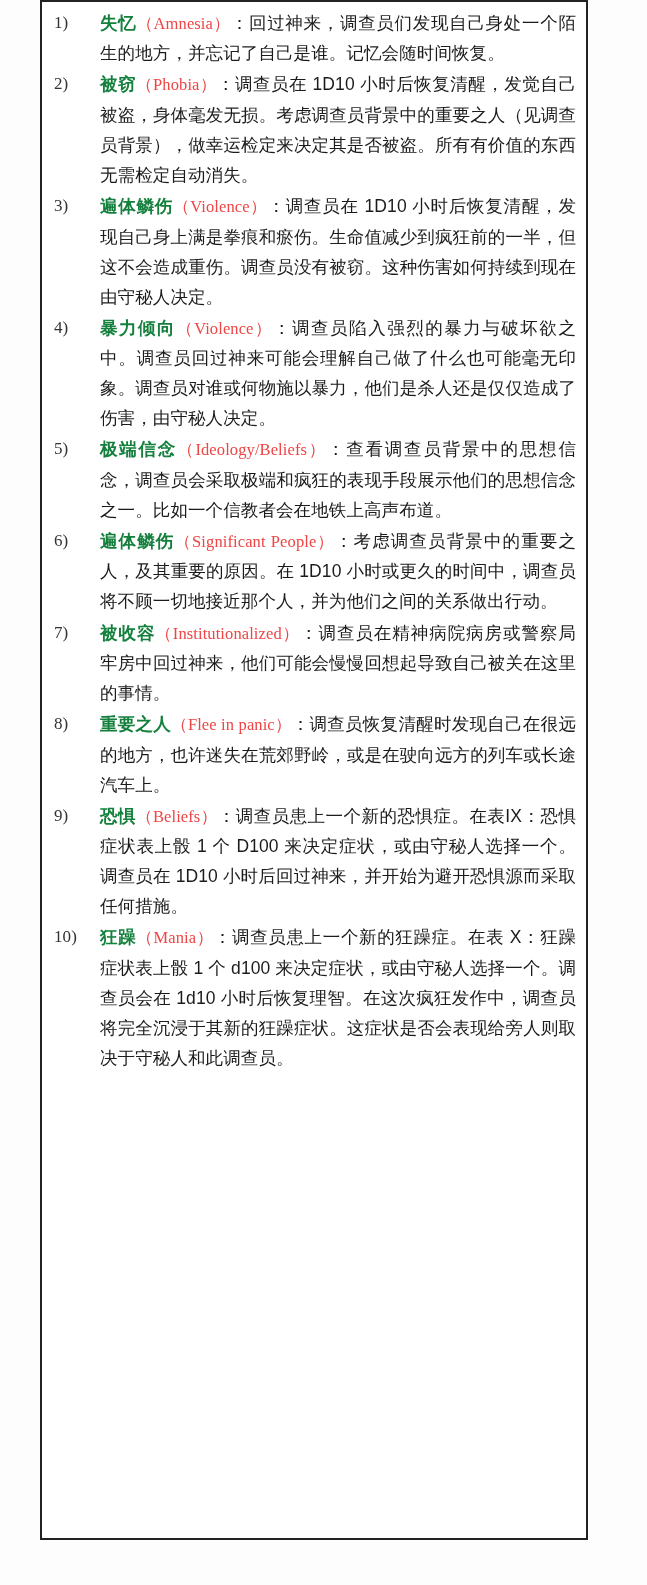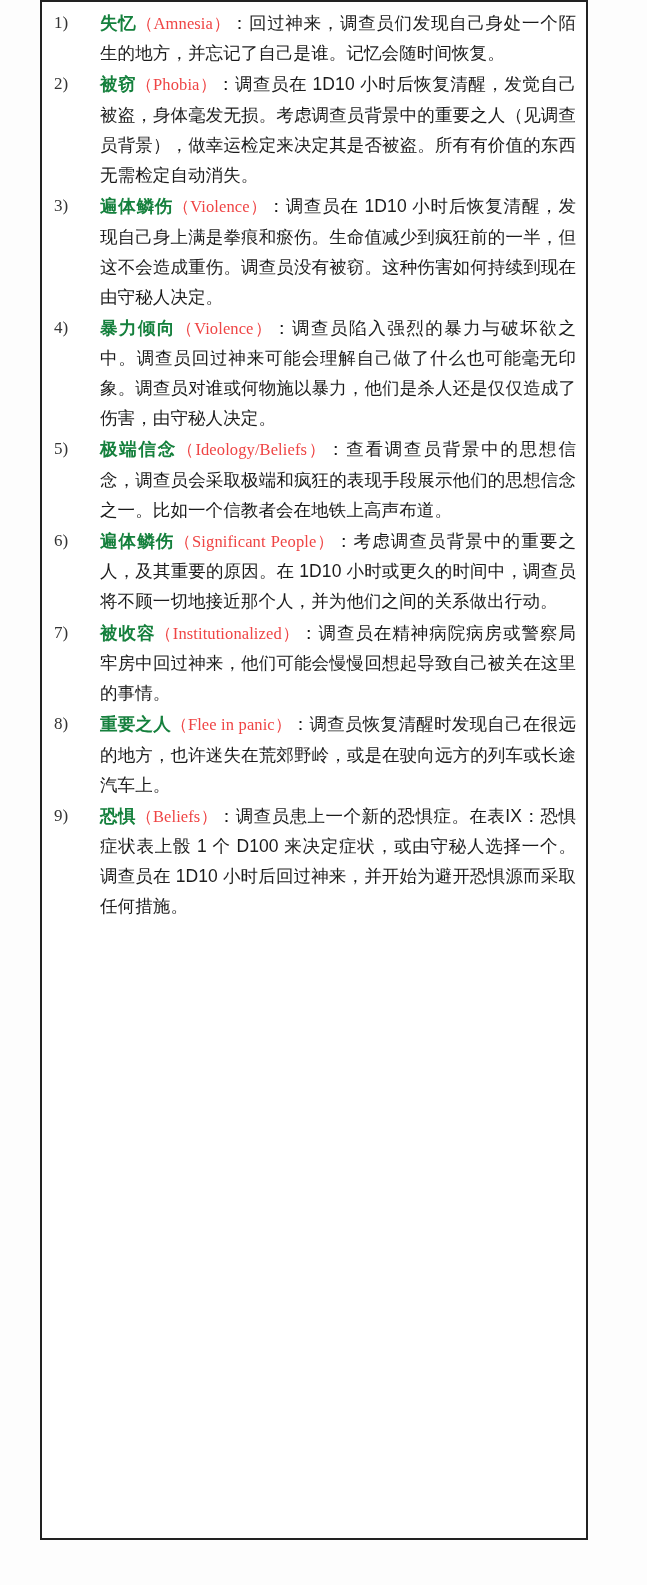--- a/index.html
+++ b/index.html
@@ -119,16 +119,20 @@
       <li class="item">
         <span class="num">8)</span>
         <span class="term">重要之人</span><span class="en">（Flee in panic）</span><span class="body-text">：</span><span class="body-text">调查员恢复清醒时发现自己在很远的地方，也许迷失在荒郊野岭，或是在驶向远方的列车或长途汽车上。</span>
       </li>
 
       <li class="item">
         <span class="num">9)</span>
         <span class="term">恐惧</span><span class="en">（Beliefs）</span><span class="body-text">：</span><span class="body-text">调查员患上一个新的恐惧症。在表IX：恐惧症状表上骰 1 个 D100 来决定症状，或由守秘人选择一个。调查员在 1D10 小时后回过神来，并开始为避开恐惧源而采取任何措施。</span>
       </li>
 
+      <li class="item">
+        <span class="num">10)</span>
+        <span class="term">狂躁</span><span class="en">（Mania）</span><span class="body-text">：</span><span class="body-text">调查员患上一个新的狂躁症。在表 X：狂躁症状表上骰 1 个 d100 来决定症状，或由守秘人选择一个。调查员会在 1d10 小时后恢复理智。在这次疯狂发作中，调查员将完全沉浸于其新的狂躁症状。这症状是否会表现给旁人则取决于守秘人和此调查员。</span>
+      </li>
 
     </ol>
   </div>
 </div>
 
 </body></html>

